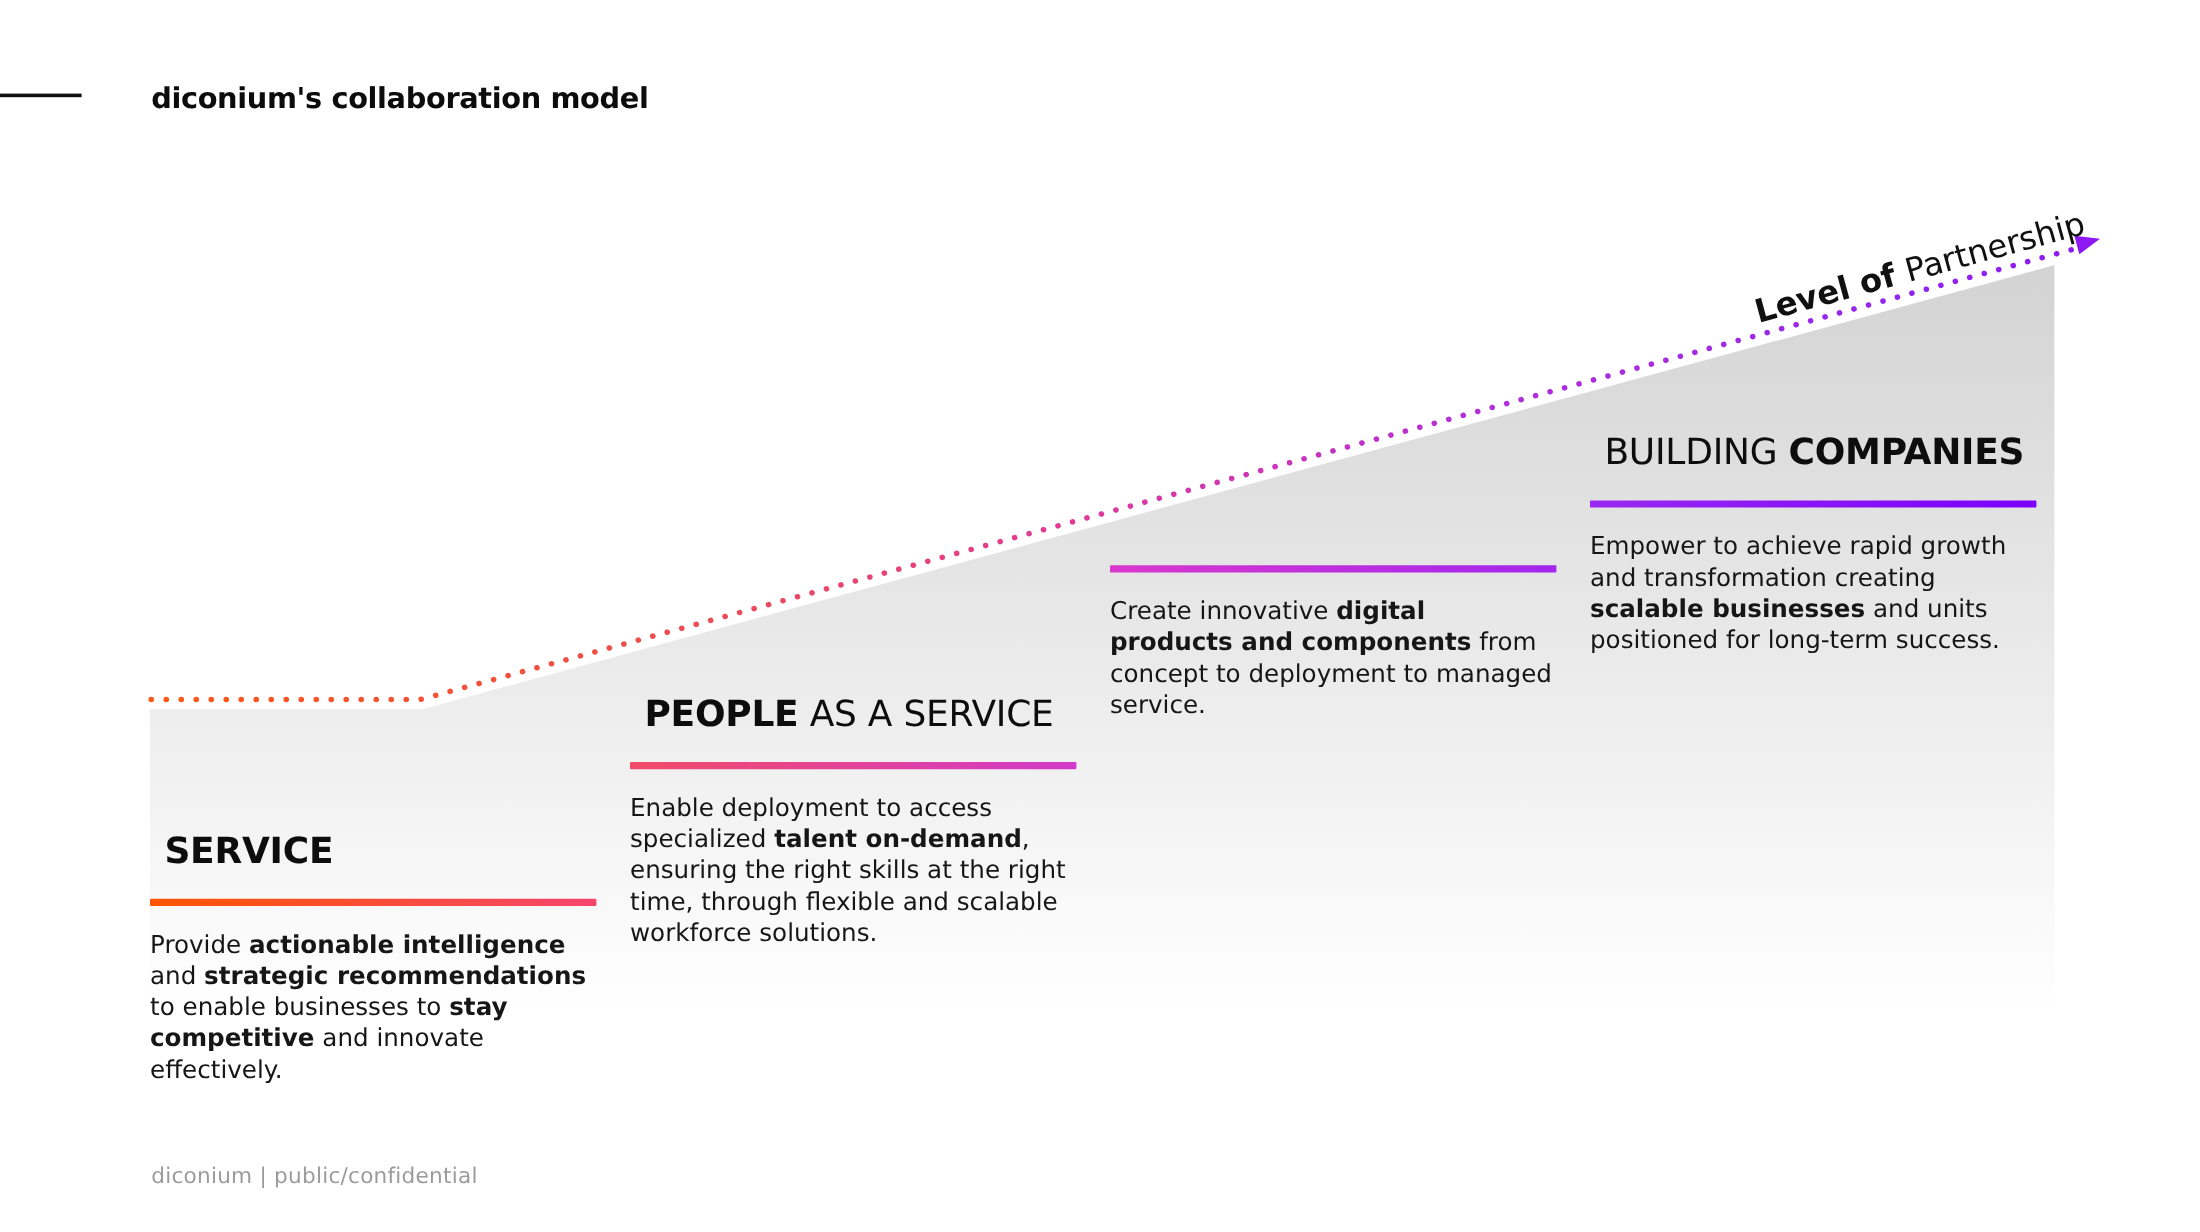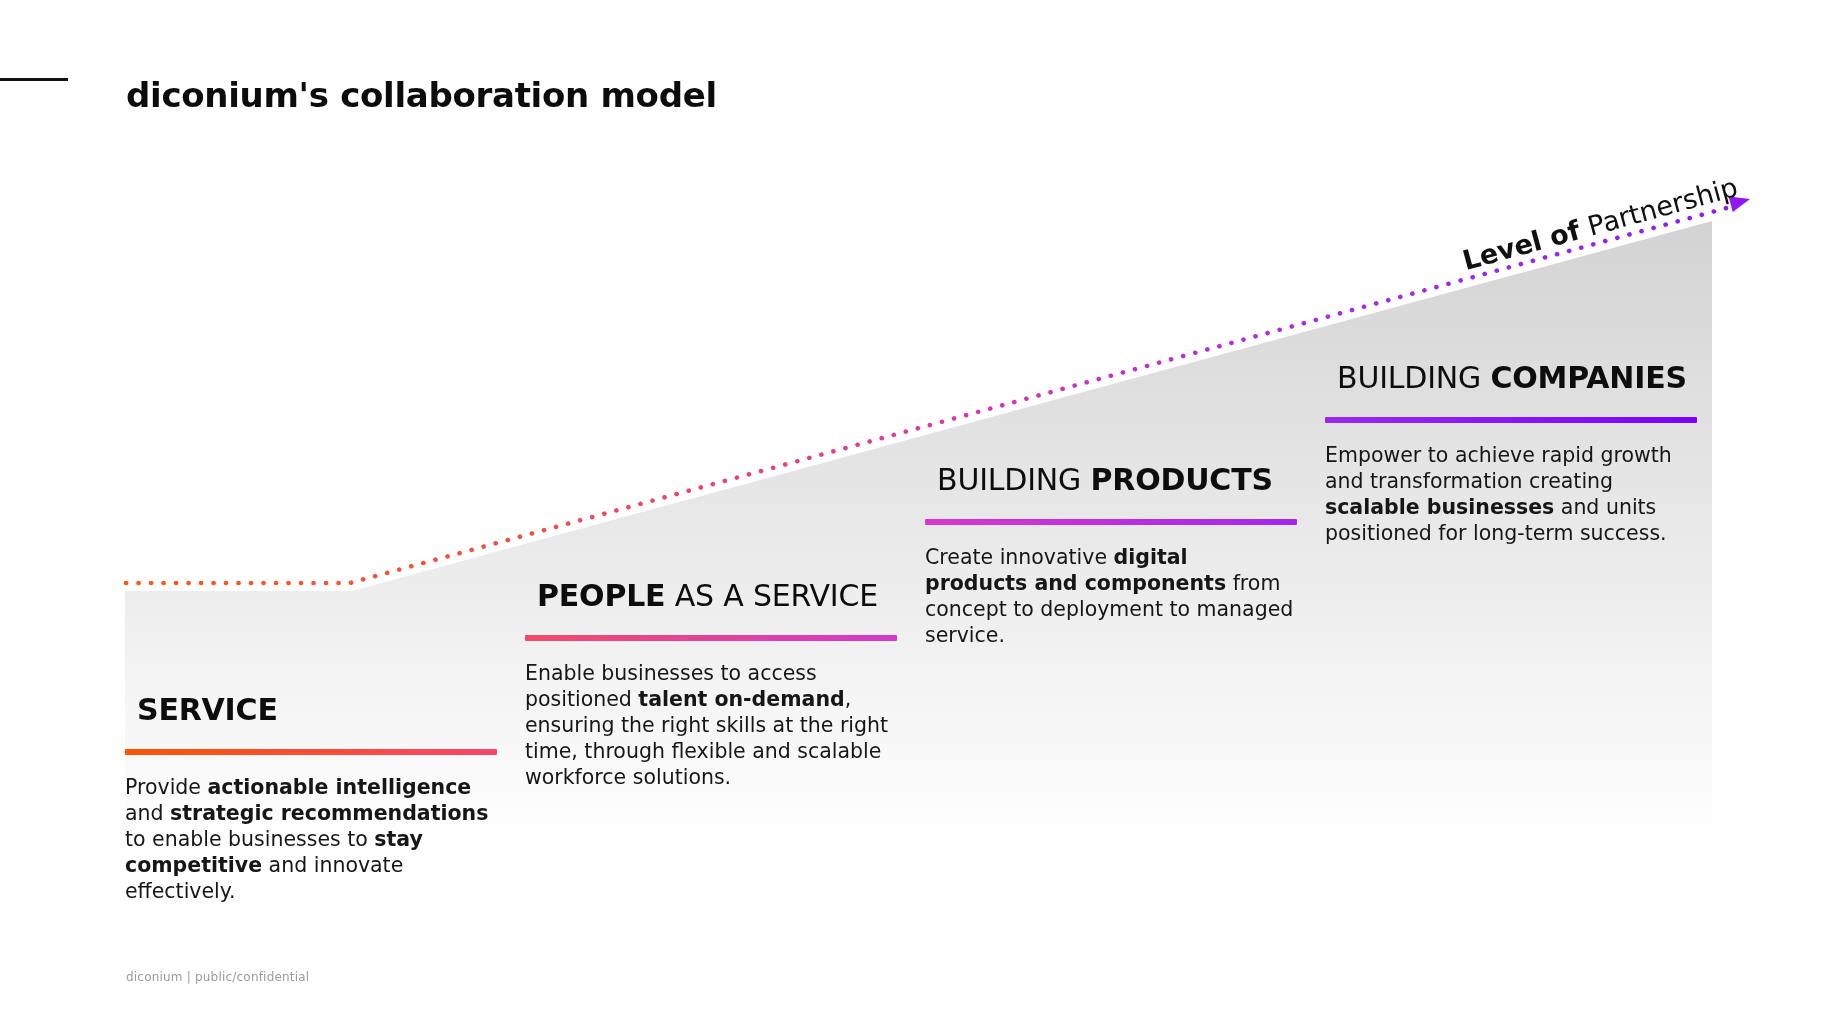--- a/index.html
+++ b/index.html
@@ -12,21 +12,21 @@
     color: #141414;
   }
   .layer { position: absolute; inset: 0; }
 
   .top-rule {
     position: absolute; left: 0; top: 78px;
     width: 68px; height: 3px; background: #111111;
   }
   .slide-title {
     position: absolute; left: 126px; top: 52px;
-    font-size: 34px; font-weight: 800; letter-spacing: -0.3px;
+    font-size: 24px; font-weight: 800; letter-spacing: -0.3px;
     color: #0c0c0c; white-space: nowrap;
   }
 
   .axis-label {
     position: absolute; right: 91px; top: 168px;
     height: 36px; line-height: 36px;
     font-size: 27px; color: #101010; white-space: nowrap;
     transform: rotate(-15.3deg);
     transform-origin: 100% 100%;
   }
@@ -46,21 +46,21 @@
   }
   .section p .b { font-weight: 700; text-align: center; }
 
   #section-insights  { left: 125px; top: 680px; }
   #section-people    { left: 525px; top: 566px; }
   #section-products  { left: 925px; top: 450px; }
   #section-companies { left: 1325px; top: 348px; }
 
   .footer {
     position: absolute; left: 126px; top: 970px;
-    font-size: 12px; color: #9b9b9b; letter-spacing: 0.2px;
+    font-size: 18px; color: #9b9b9b; letter-spacing: 0.2px;
     white-space: nowrap;
   }
 </style>
 </head>
 <body>
 
 <svg class="layer" width="1833" height="1027" viewBox="0 0 1833 1027">
   <defs>
     <linearGradient id="grayGrad" gradientUnits="userSpaceOnUse" x1="0" y1="205" x2="0" y2="845">
       <stop offset="0" stop-color="#d2d2d2"></stop>
@@ -91,25 +91,24 @@
 
 <div class="section" id="section-insights">
   <h2><span class="b">SERVICE</span></h2>
   <div class="underline" style="background: linear-gradient(90deg, rgb(255, 85, 0), rgb(247, 70, 109));"></div>
   <p><span>Provide </span><span class="b">actionable intelligence</span><span> and </span><span class="b">strategic recommendations</span><span> to enable businesses to </span><span class="b">stay competitive</span><span> and innovate effectively.</span></p>
 </div>
 
 <div class="section" id="section-people">
   <h2><span class="b">PEOPLE</span><span> AS A SERVICE</span></h2>
   <div class="underline" style="background: linear-gradient(90deg, rgb(242, 75, 104), rgb(210, 58, 203));"></div>
-  <p><span>Enable businesses to access positioned </span><span class="b">talent on-demand</span><span>, ensuring the right skills at the right time, through flexible and scalable workforce solutions.</span></p>
+  <p><span>Enable deployment to access specialized </span><span class="b">talent on-demand</span><span>, ensuring the right skills at the right time, through flexible and scalable workforce solutions.</span></p>
 </div>
 
 <div class="section" id="section-products">
-  <h2><span>BUILDING </span><span class="b">PRODUCTS</span></h2>
   <div class="underline" style="background: linear-gradient(90deg, rgb(217, 56, 204), rgb(162, 38, 238));"></div>
   <p><span>Create innovative </span><span class="b">digital products and components</span><span> from concept to deployment to managed service.</span></p>
 </div>
 
 <div class="section" id="section-companies">
   <h2><span>BUILDING </span><span class="b">COMPANIES</span></h2>
   <div class="underline" style="background: linear-gradient(90deg, rgb(153, 41, 240), rgb(124, 0, 251));"></div>
   <p><span>Empower to achieve rapid growth and transformation creating </span><span class="b">scalable businesses</span><span> and units positioned for long-term success.</span></p>
 </div>
 

